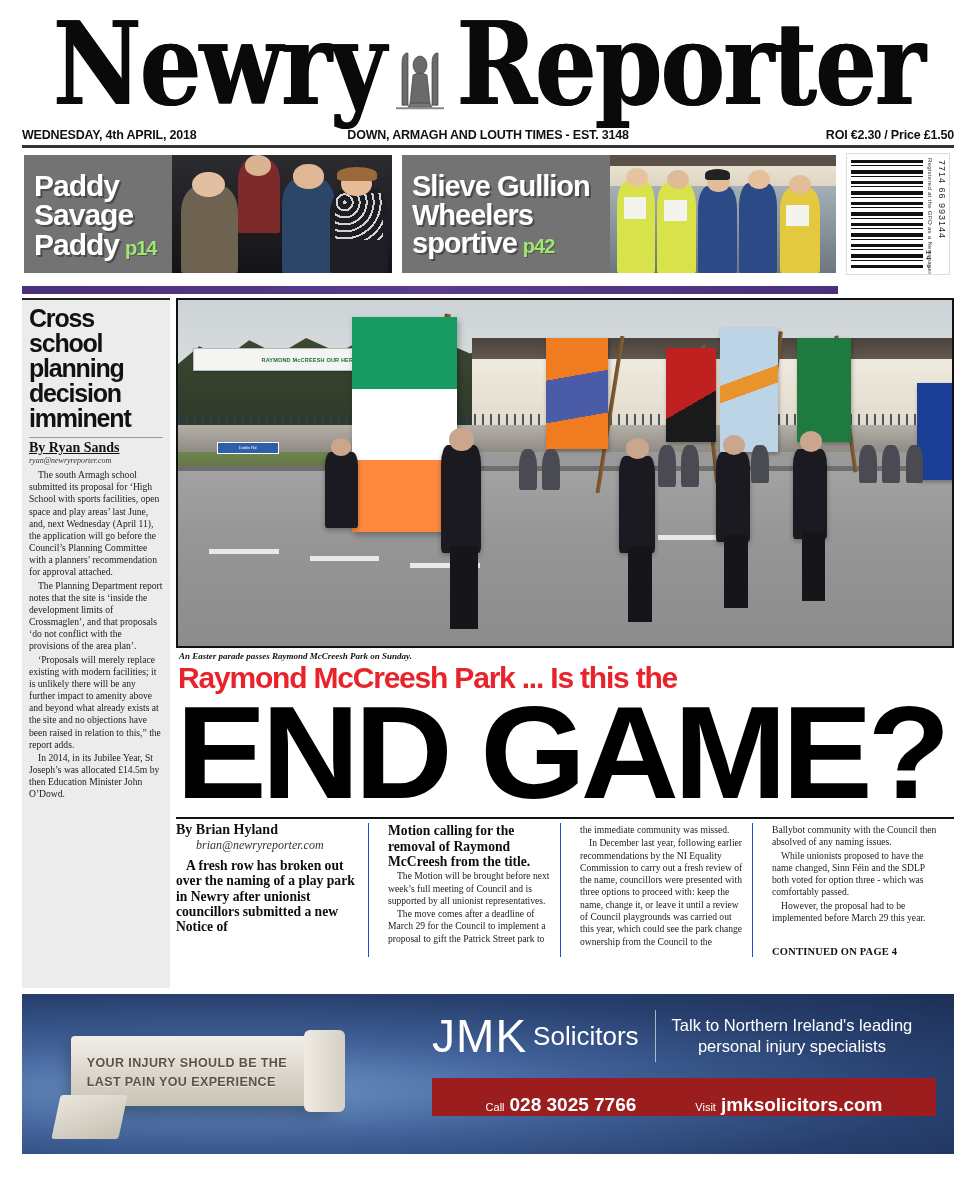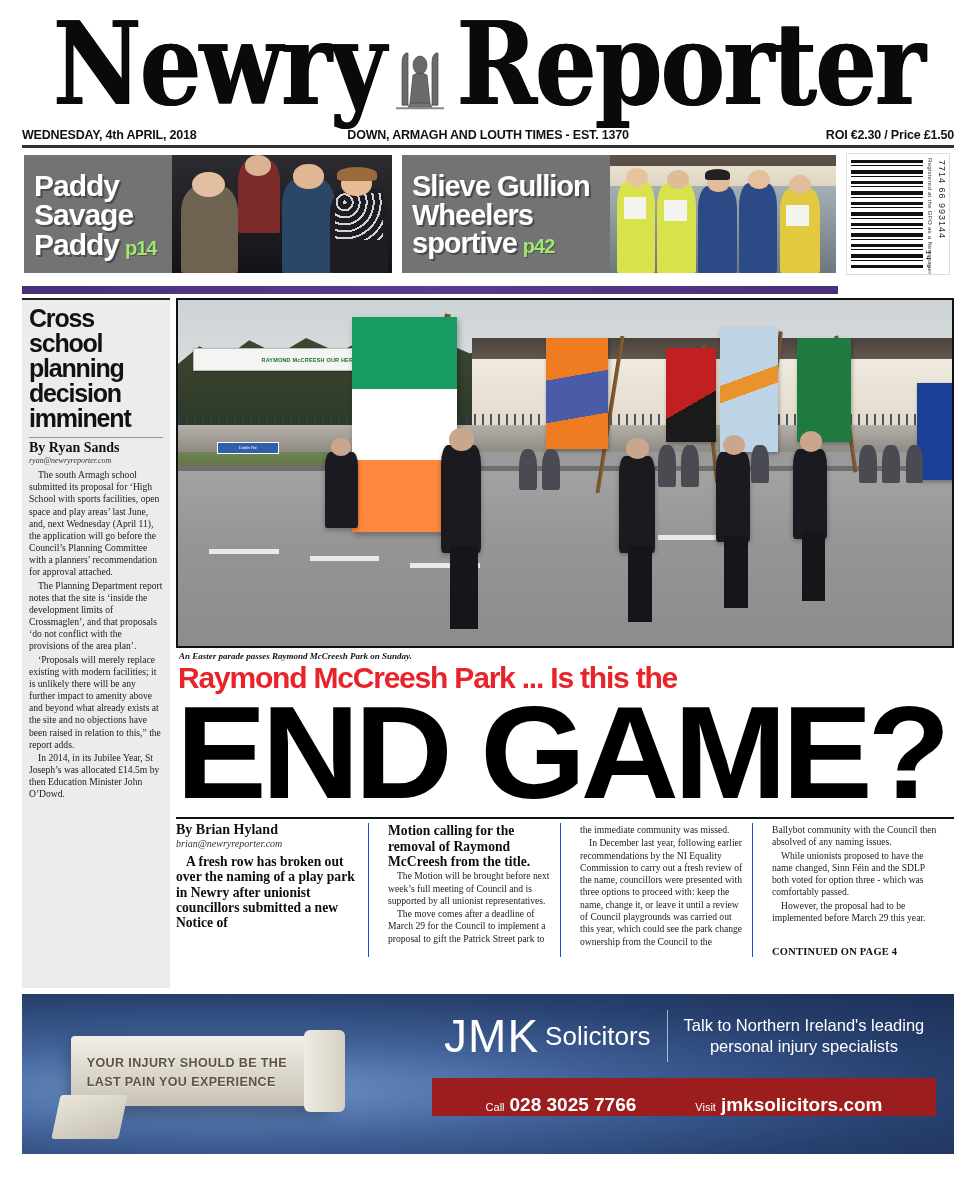--- a/index.html
+++ b/index.html
@@ -162,20 +162,21 @@
     color: #111;
     margin-bottom: 6px;
   }
   .byline {
     font-family: "Liberation Serif", serif;
     font-weight: bold;
     font-size: 14px;
     color: #111;
     border-top: 1px solid #999;
     padding-top: 2px;
+    text-decoration: underline;
   }
   .byline-email {
     font-family: "Liberation Serif", serif;
     font-style: italic;
     font-size: 8px;
     color: #333;
     margin-bottom: 4px;
   }
   .standfirst {
     font-family: "Liberation Serif", serif;
@@ -246,21 +247,21 @@
     padding: 0 7px 0 0;
     position: relative;
   }
   .art-col + .art-col { border-left: 1px solid #1d4ed8; padding-left: 19px; }
   .col-byline {
     font-family: "Liberation Serif", serif;
     font-weight: bold; font-size: 14px; color: #111; line-height:1.05;
   }
   .col-byline-email {
     font-family: "Liberation Serif", serif;
-    font-style: italic; font-size: 10px; color: #333; margin-bottom: 5px;
+    font-style: italic; font-size: 12px; color: #333; margin-bottom: 5px; margin-left: 20px;
   }
   .col-lead {
     font-family: "Liberation Serif", serif;
     font-weight: bold; font-size: 13.6px; line-height: 1.13;
     color: #0d0d0d; text-indent: 10px;
   }
   .col-sub {
     font-family: "Liberation Serif", serif;
     font-weight: bold; font-size: 13.6px; line-height: 1.13;
     color: #0d0d0d;
@@ -313,21 +314,20 @@
     font-weight: bold; font-size: 12.5px; line-height: 1.5;
     color: #5c5243; letter-spacing: 0.4px;
     text-shadow: 0 1px 0 rgba(255,255,255,0.6);
   }
   .ad-right { flex: 1 1 auto; position: relative; padding: 16px 18px 0 0; }
   .ad-brandrow { display: flex; align-items: center; gap: 0; }
   .jmk {
     font-family: "Liberation Sans", sans-serif;
     font-size: 46px; color: #fff; letter-spacing: 1px; font-weight: 300;
     line-height: 1;
-    margin-left: 12px;
   }
   .solicitors {
     font-family: "Liberation Sans", sans-serif;
     font-size: 26px; color: #fff; margin-left: 6px; font-weight: 300;
   }
   .ad-divider { width: 1px; height: 52px; background: rgba(255,255,255,0.6); margin: 0 16px; }
   .ad-tag {
     font-family: "Liberation Sans", sans-serif;
     font-size: 16.5px; color: #fff; line-height: 1.25; text-align: center;
   }
@@ -412,21 +412,21 @@
             <path d="M8 62 L56 62 L56 64 L8 64 Z"></path>
           </g>
         </svg>
       </span>
       <span class="mast-word">Reporter</span>
     </div>
   </div>
 
   <div class="dateline">
     <span>WEDNESDAY, 4th APRIL, 2018</span>
-    <span class="centre">DOWN, ARMAGH AND LOUTH TIMES - EST. 1370</span>
+    <span class="centre">DOWN, ARMAGH AND LOUTH TIMES - EST. 3148</span>
     <span>ROI €2.30 / Price £1.50</span>
   </div>
 
   <div class="teasers">
 
     <div class="teaser teaser-a">
       <div class="teaser-text">
         <div>Paddy</div>
         <div>Savage</div>
         <div class="teaser-line">

